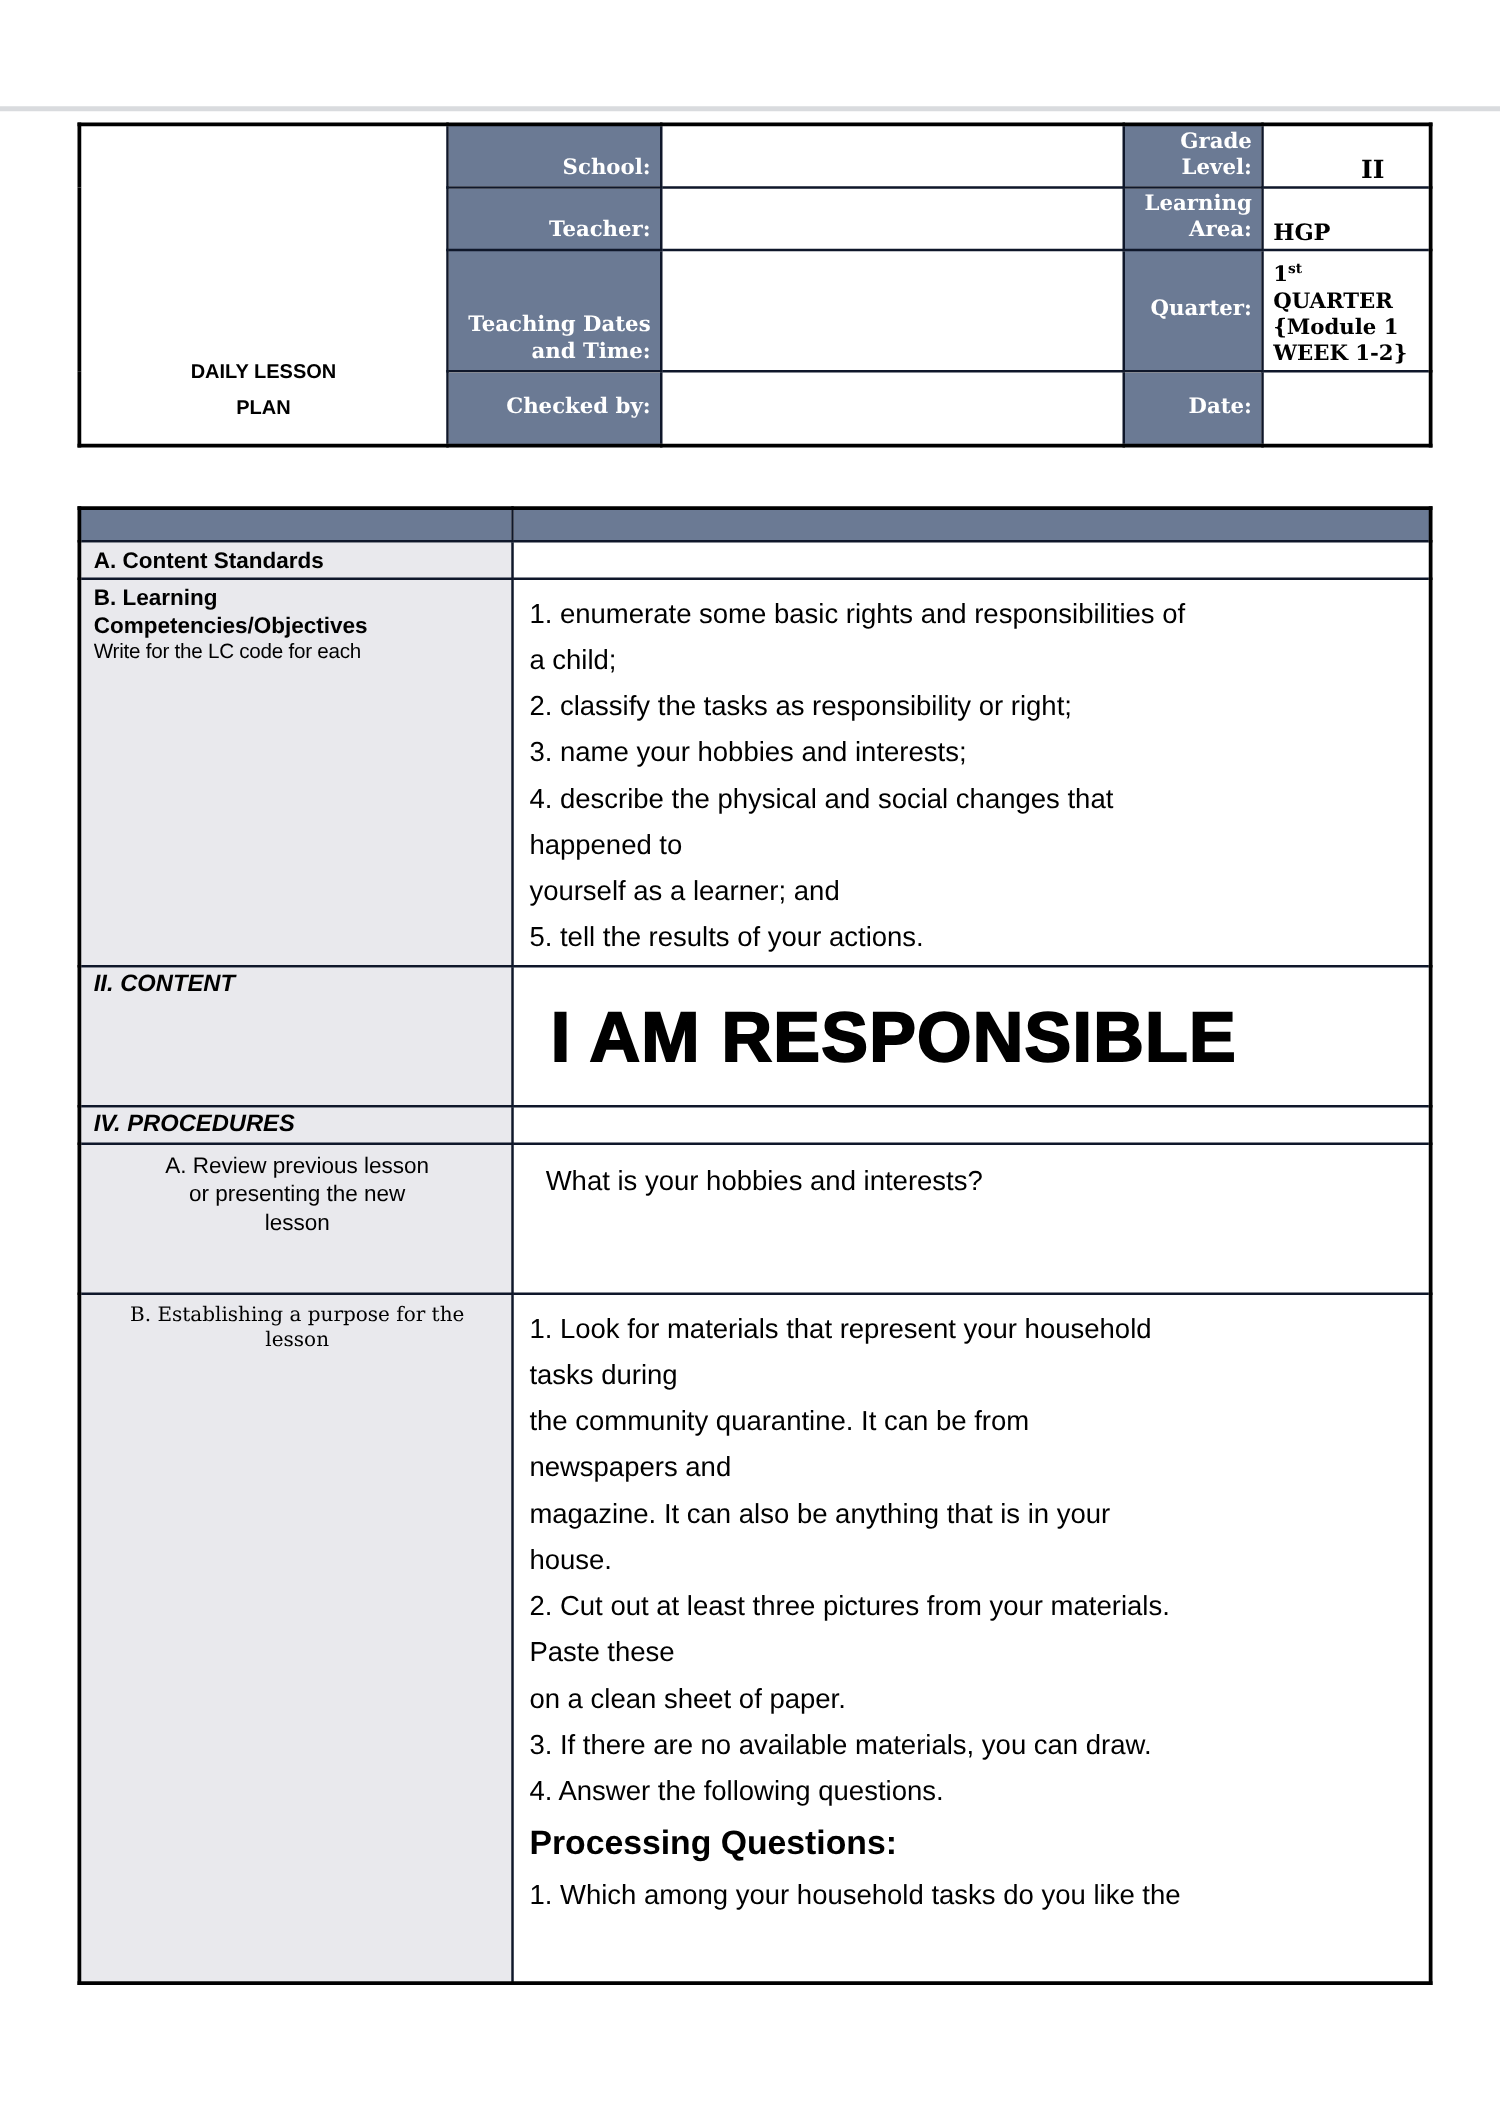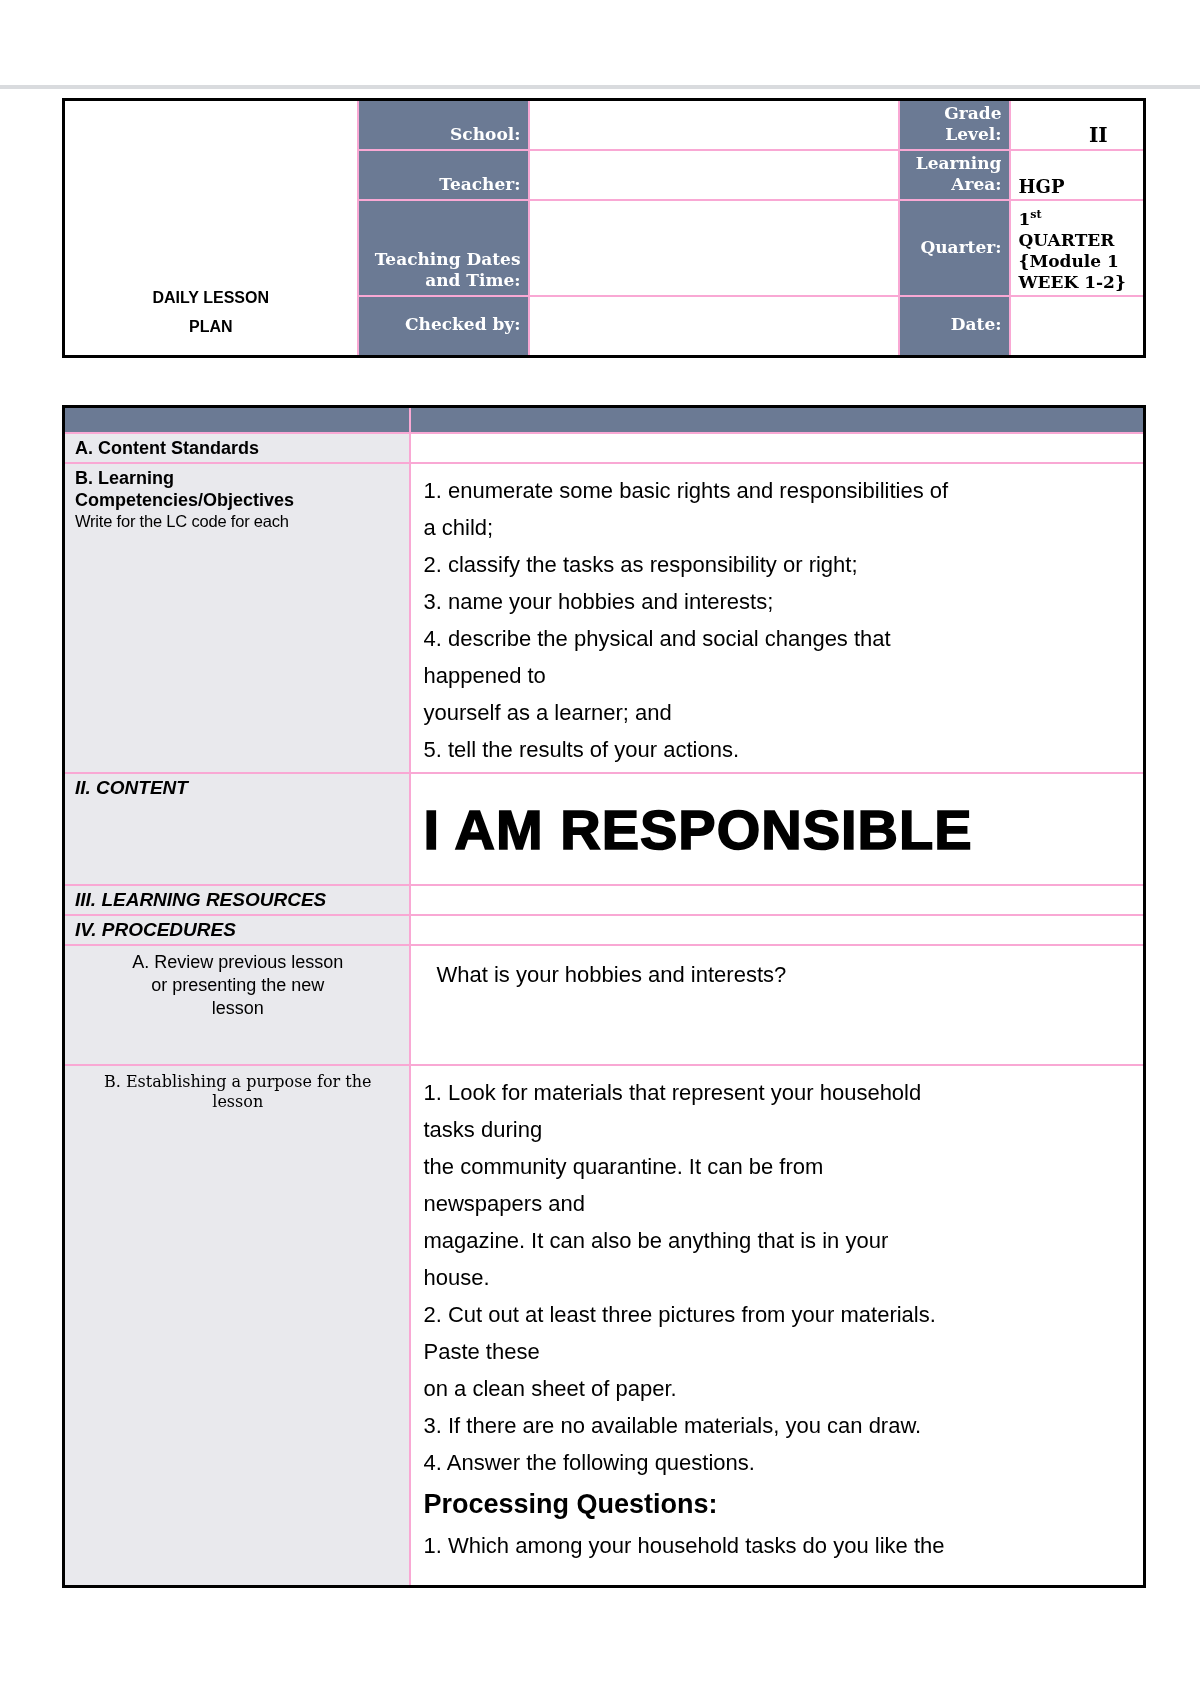--- a/index.html
+++ b/index.html
@@ -1,19 +1,19 @@
 <!DOCTYPE html>
 <html><head>
 <meta charset="utf-8">
 <style>
   html,body{margin:0;padding:0;background:#ffffff;}
   body{width:1200px;height:1698px;position:relative;font-family:"Liberation Sans",sans-serif;color:#000;}
   .top-streak{position:absolute;left:0;top:85px;width:1200px;height:4px;background:#d9dbde;}
   table{border-collapse:collapse;table-layout:fixed;}
-  td{border:2px solid #f9a8d4;overflow:hidden;}
+  td{border:2px solid #0f172a;overflow:hidden;}
   .tbl{position:absolute;left:62px;border:3px solid #000;}
   .hdr-tbl{top:98px;width:1081px;}
   .main-tbl{top:405px;width:1081px;height:1183px;}
   .pre{white-space:pre-line;}
   
   .title-cell{background:#fff;text-align:center;vertical-align:bottom;padding-bottom:14px;
     font-weight:bold;font-size:16px;line-height:29px;}
   .lbl{background:#6b7a94;color:#fff;font-family:"DejaVu Serif",serif;font-weight:bold;
     font-size:17px;line-height:21px;text-align:right;vertical-align:bottom;padding:2px 7px 4px 4px;}
   .lbl.mid{vertical-align:middle;}
@@ -26,21 +26,21 @@
   .dark-row td{background:#6b7a94;height:22px;}
   .lcell{background:#e9e9ed;vertical-align:top;padding:3px 8px 3px 10px;}
   .rcell{background:#fff;vertical-align:top;padding:4px 8px 4px 13px;}
   .sec{font-weight:bold;font-style:italic;font-size:19px;line-height:22px;}
   .sub-bold{font-weight:bold;font-size:18px;line-height:22px;}
   .sub-note{font-size:16.5px;line-height:20px;letter-spacing:-0.2px;}
   .body-txt{font-size:22px;line-height:37px;padding-top:4px;}
   .review-lbl{text-align:center;font-size:18px;line-height:23px;padding-top:5px;}
   .estab-lbl{text-align:center;font-family:"DejaVu Serif",serif;font-size:16px;line-height:20px;padding-top:6px;}
   .question-txt{font-size:22px;line-height:30px;padding:14px 8px 4px 26px;}
-  .content-cell{vertical-align:middle;padding-left:13px;}
+  .content-cell{vertical-align:middle;padding-left:30px;}
   .big-title{font-weight:bold;font-size:56px;letter-spacing:1px;-webkit-text-stroke:1.6px #000;}
   .proc-title{font-weight:bold;font-size:27px;line-height:46px;}
 </style>
 </head>
 <body>
 
 <div class="top-streak"></div>
 
 <table class="tbl hdr-tbl">
   <colgroup>
@@ -119,24 +119,20 @@
 5. tell the results of your actions.</div>
     </td>
   </tr>
   <tr style="height:112px">
     <td class="lcell sec">II. CONTENT</td>
     <td class="rcell content-cell">
       <div class="big-title">I AM RESPONSIBLE</div>
     </td>
   </tr>
   <tr style="height:30px">
-    <td class="lcell sec">III. LEARNING RESOURCES</td>
-    <td class="rcell"></td>
-  </tr>
-  <tr style="height:30px">
     <td class="lcell sec">IV. PROCEDURES</td>
     <td class="rcell"></td>
   </tr>
   <tr style="height:120px">
     <td class="lcell review-lbl pre">A. Review previous lesson
 or presenting the new
 lesson</td>
     <td class="rcell question-txt">What is your hobbies and interests?</td>
   </tr>
   <tr>

